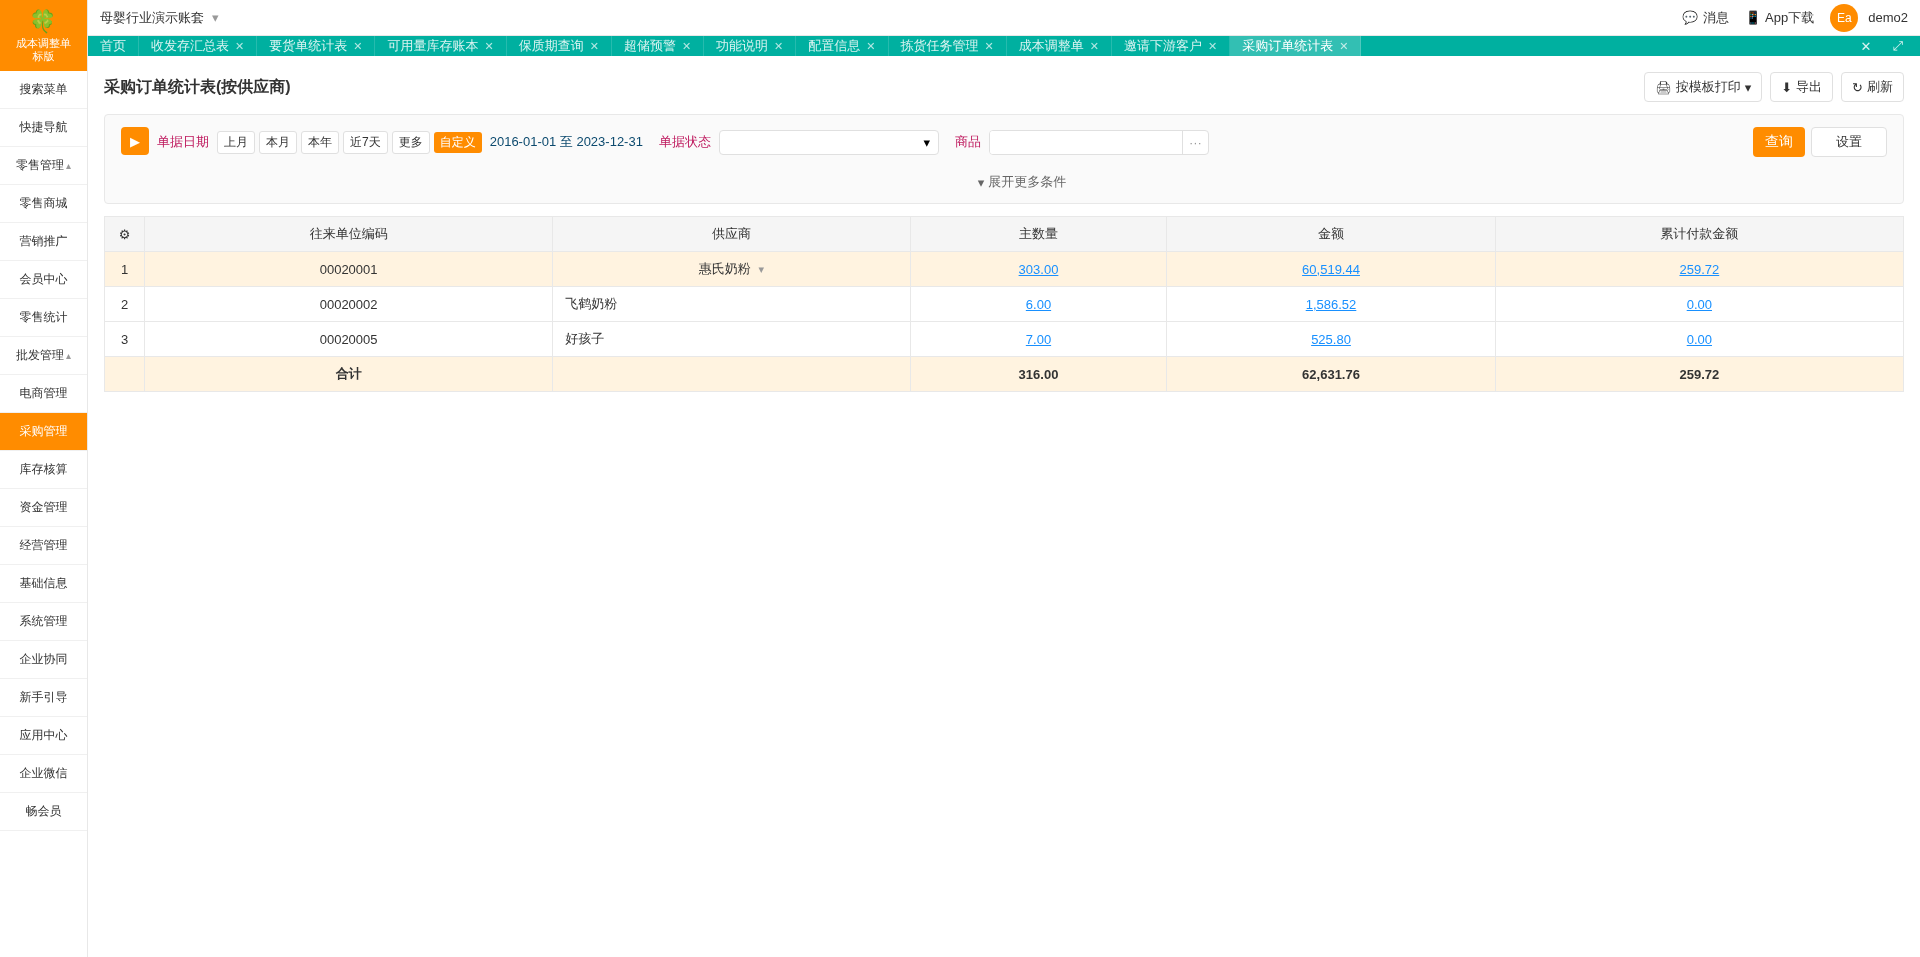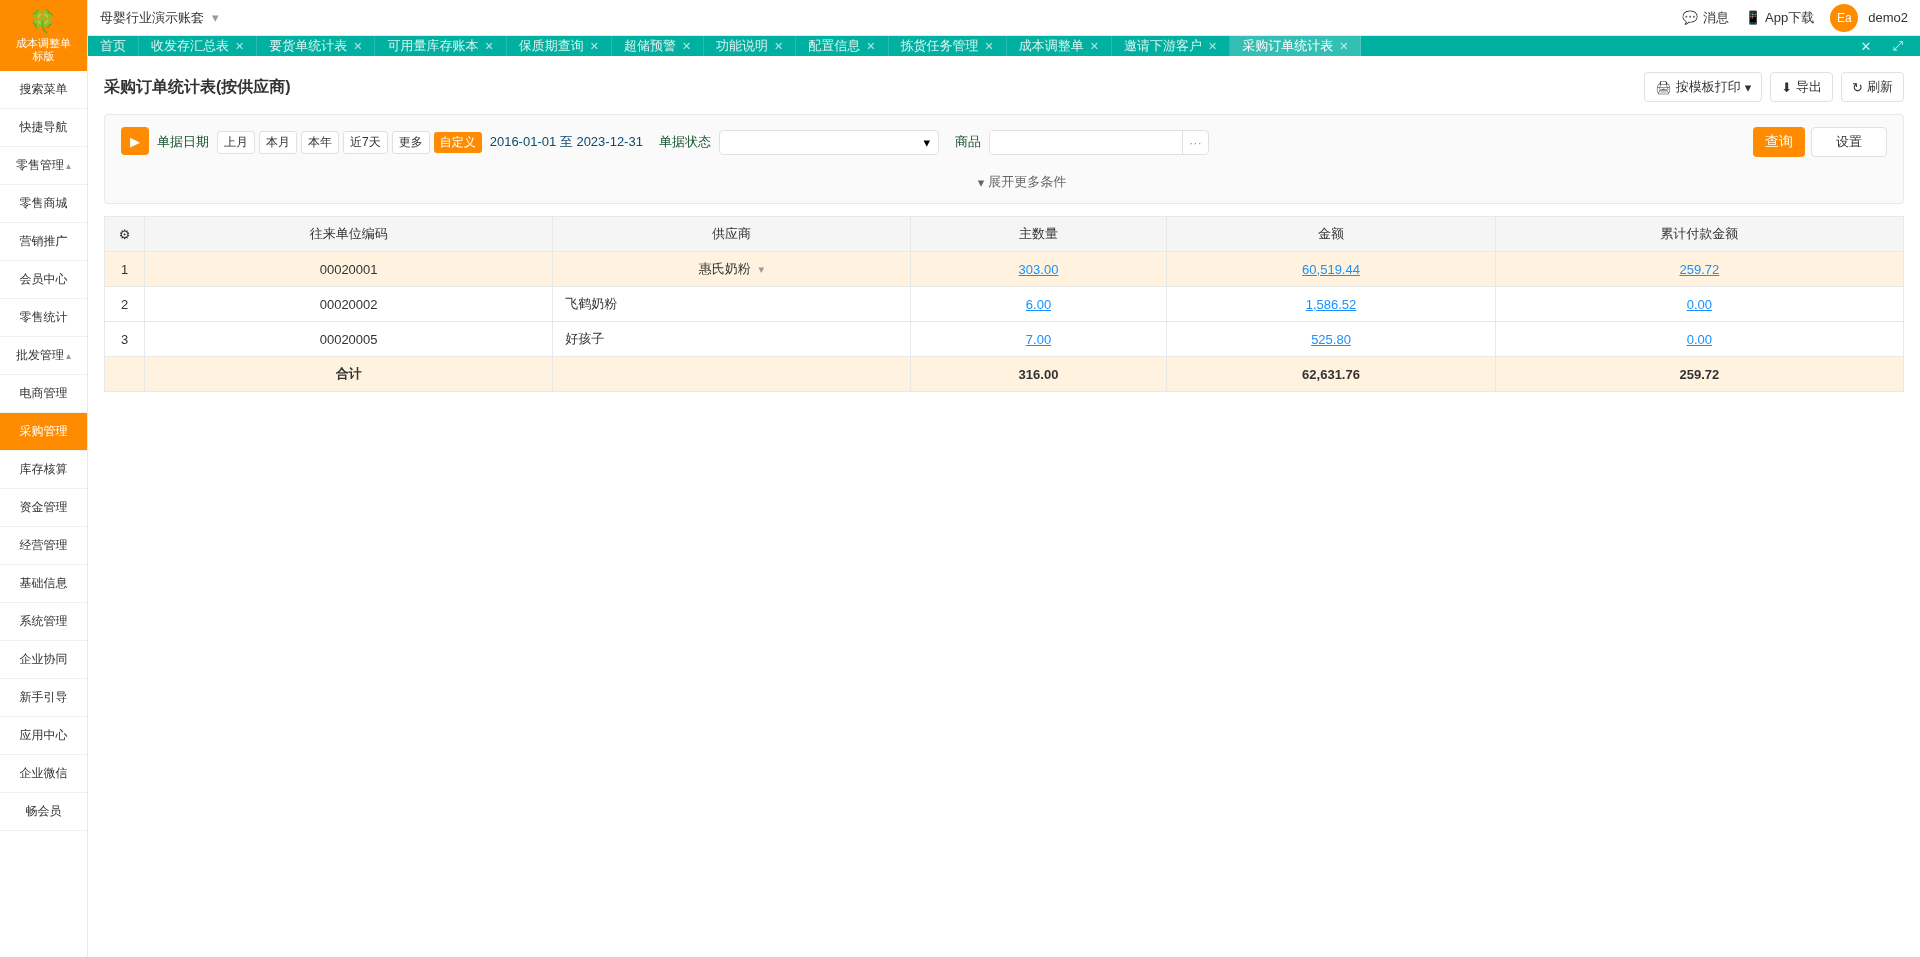--- a/index.html
+++ b/index.html
@@ -211,21 +211,21 @@
       border-radius: 4px;
       padding: 12px 16px;
       margin-bottom: 12px;
     }
     .filter-item {
       display: flex;
       align-items: center;
       gap: 8px;
     }
     .filter-label {
-      color: #14532d;
+      color: #be185d;
       font-size: 13px;
       white-space: nowrap;
     }
     .filter-date-shortcuts {
       display: flex;
       align-items: center;
       gap: 4px;
     }
     .date-shortcut {
       padding: 2px 6px;

